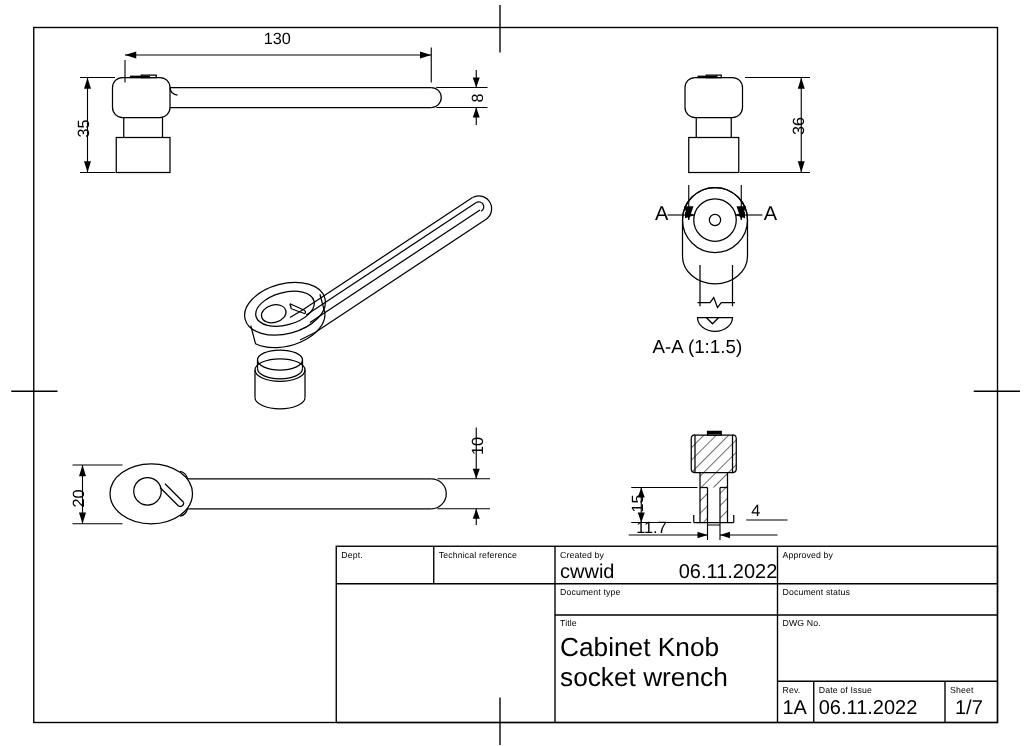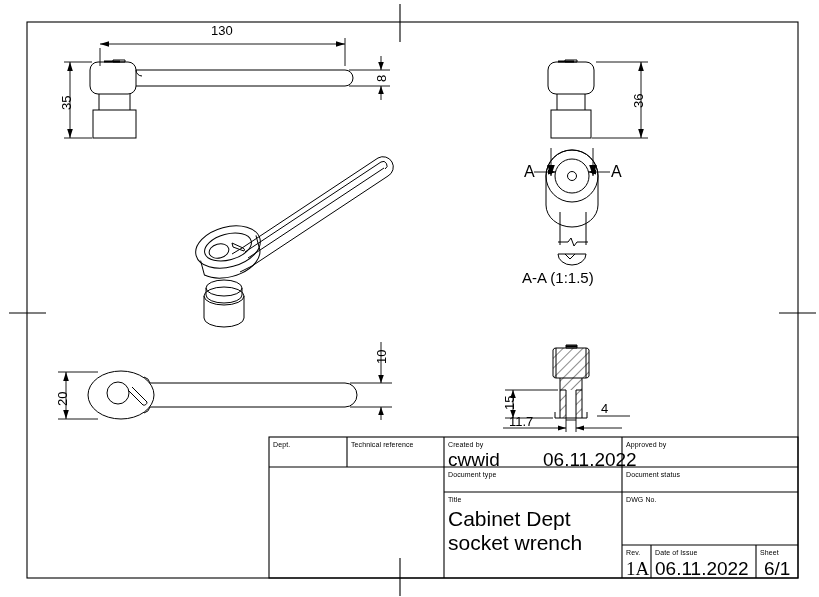--- a/index.html
+++ b/index.html
@@ -30,21 +30,21 @@
   .txt {
     position: absolute;
     white-space: nowrap;
     font-family: "Liberation Sans", sans-serif;
     color: #000;
     line-height: 1;
   }
   .dim-txt { font-size: 13px; }
   .dim-rot { transform-origin: 0 0; }
   .tb-label { font-size: 7px; letter-spacing: 0.1px; }
-  .tb-value { font-size: 19px; }
+  .tb-value { font-size: 16px; }
   .tb-value-sm { font-size: 14px; }
   .big-title { font-size: 21px; }
   .sec-label { font-size: 16px; }
   .sec-title { font-size: 15px; }
 </style>
 </head>
 <body>
 
 <div id="sheet">
 
@@ -352,28 +352,28 @@
   <div class="txt tb-label" style="left:626px; top:441px;">Approved by</div>
   <div class="txt tb-value-sm" style="left:626px; top:452px;"></div>
 
   <div class="txt tb-label" style="left:448px; top:471px;">Document type</div>
   <div class="txt tb-value-sm" style="left:448px; top:480px;"></div>
 
   <div class="txt tb-label" style="left:626px; top:471px;">Document status</div>
   <div class="txt tb-value-sm" style="left:626px; top:480px;"></div>
 
   <div class="txt tb-label" style="left:448px; top:496px;">Title</div>
-  <div class="txt big-title" style="left:448px; top:508px;">Cabinet Dept</div>
+  <div class="txt big-title" style="left:448px; top:508px;">Cabinet Knob</div>
   <div class="txt big-title" style="left:448px; top:532px;text-align:center;">socket wrench</div>
 
   <div class="txt tb-label" style="left:626px; top:496px;">DWG No.</div>
   <div class="txt tb-value-sm" style="left:626px; top:508px;"></div>
 
   <div class="txt tb-label" style="left:626px; top:549px;">Rev.</div>
-  <div class="txt tb-value" style="left:626px; top:559px;font-family:Liberation Serif, serif;">1A</div>
+  <div class="txt tb-value" style="left:626px; top:559px;">1A</div>
 
   <div class="txt tb-label" style="left:655px; top:549px;">Date of Issue</div>
   <div class="txt tb-value" style="left:655px; top:559px;">06.11.2022</div>
 
   <div class="txt tb-label" style="left:760px; top:549px;">Sheet</div>
-  <div class="txt tb-value" style="left:764px; top:559px;">6/1</div>
+  <div class="txt tb-value" style="left:764px; top:559px;">1/7</div>
 
 </div>
 
 </body></html>

